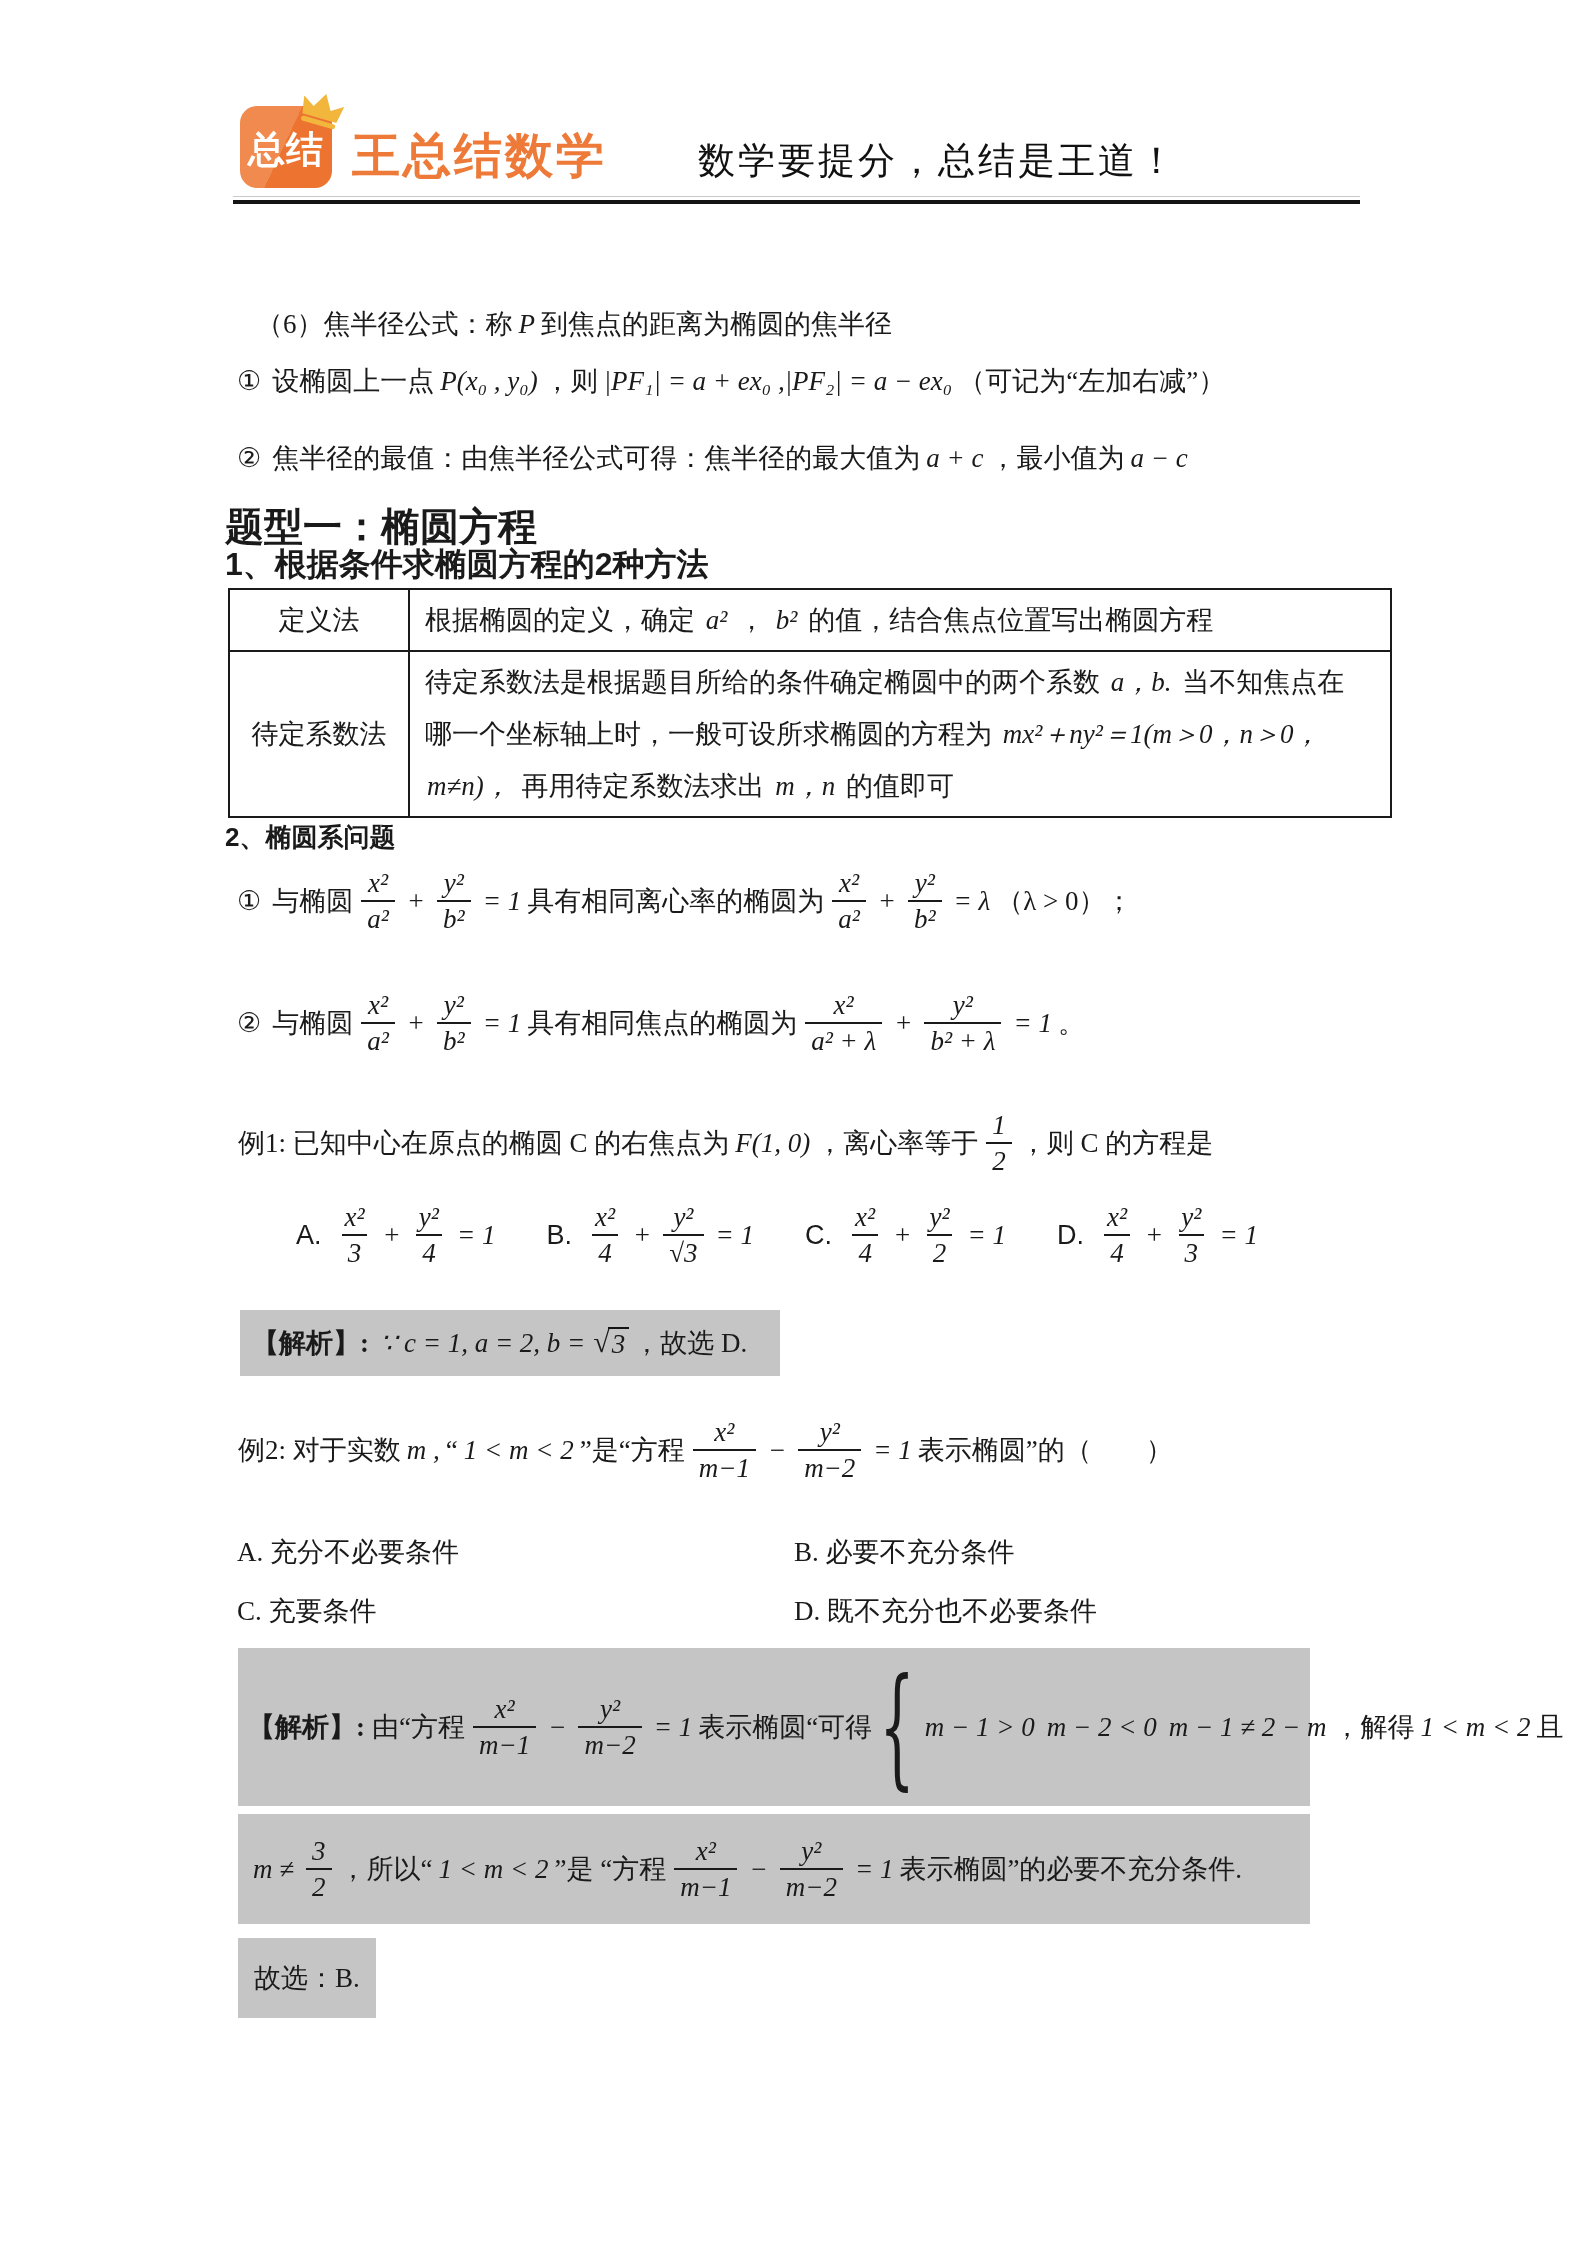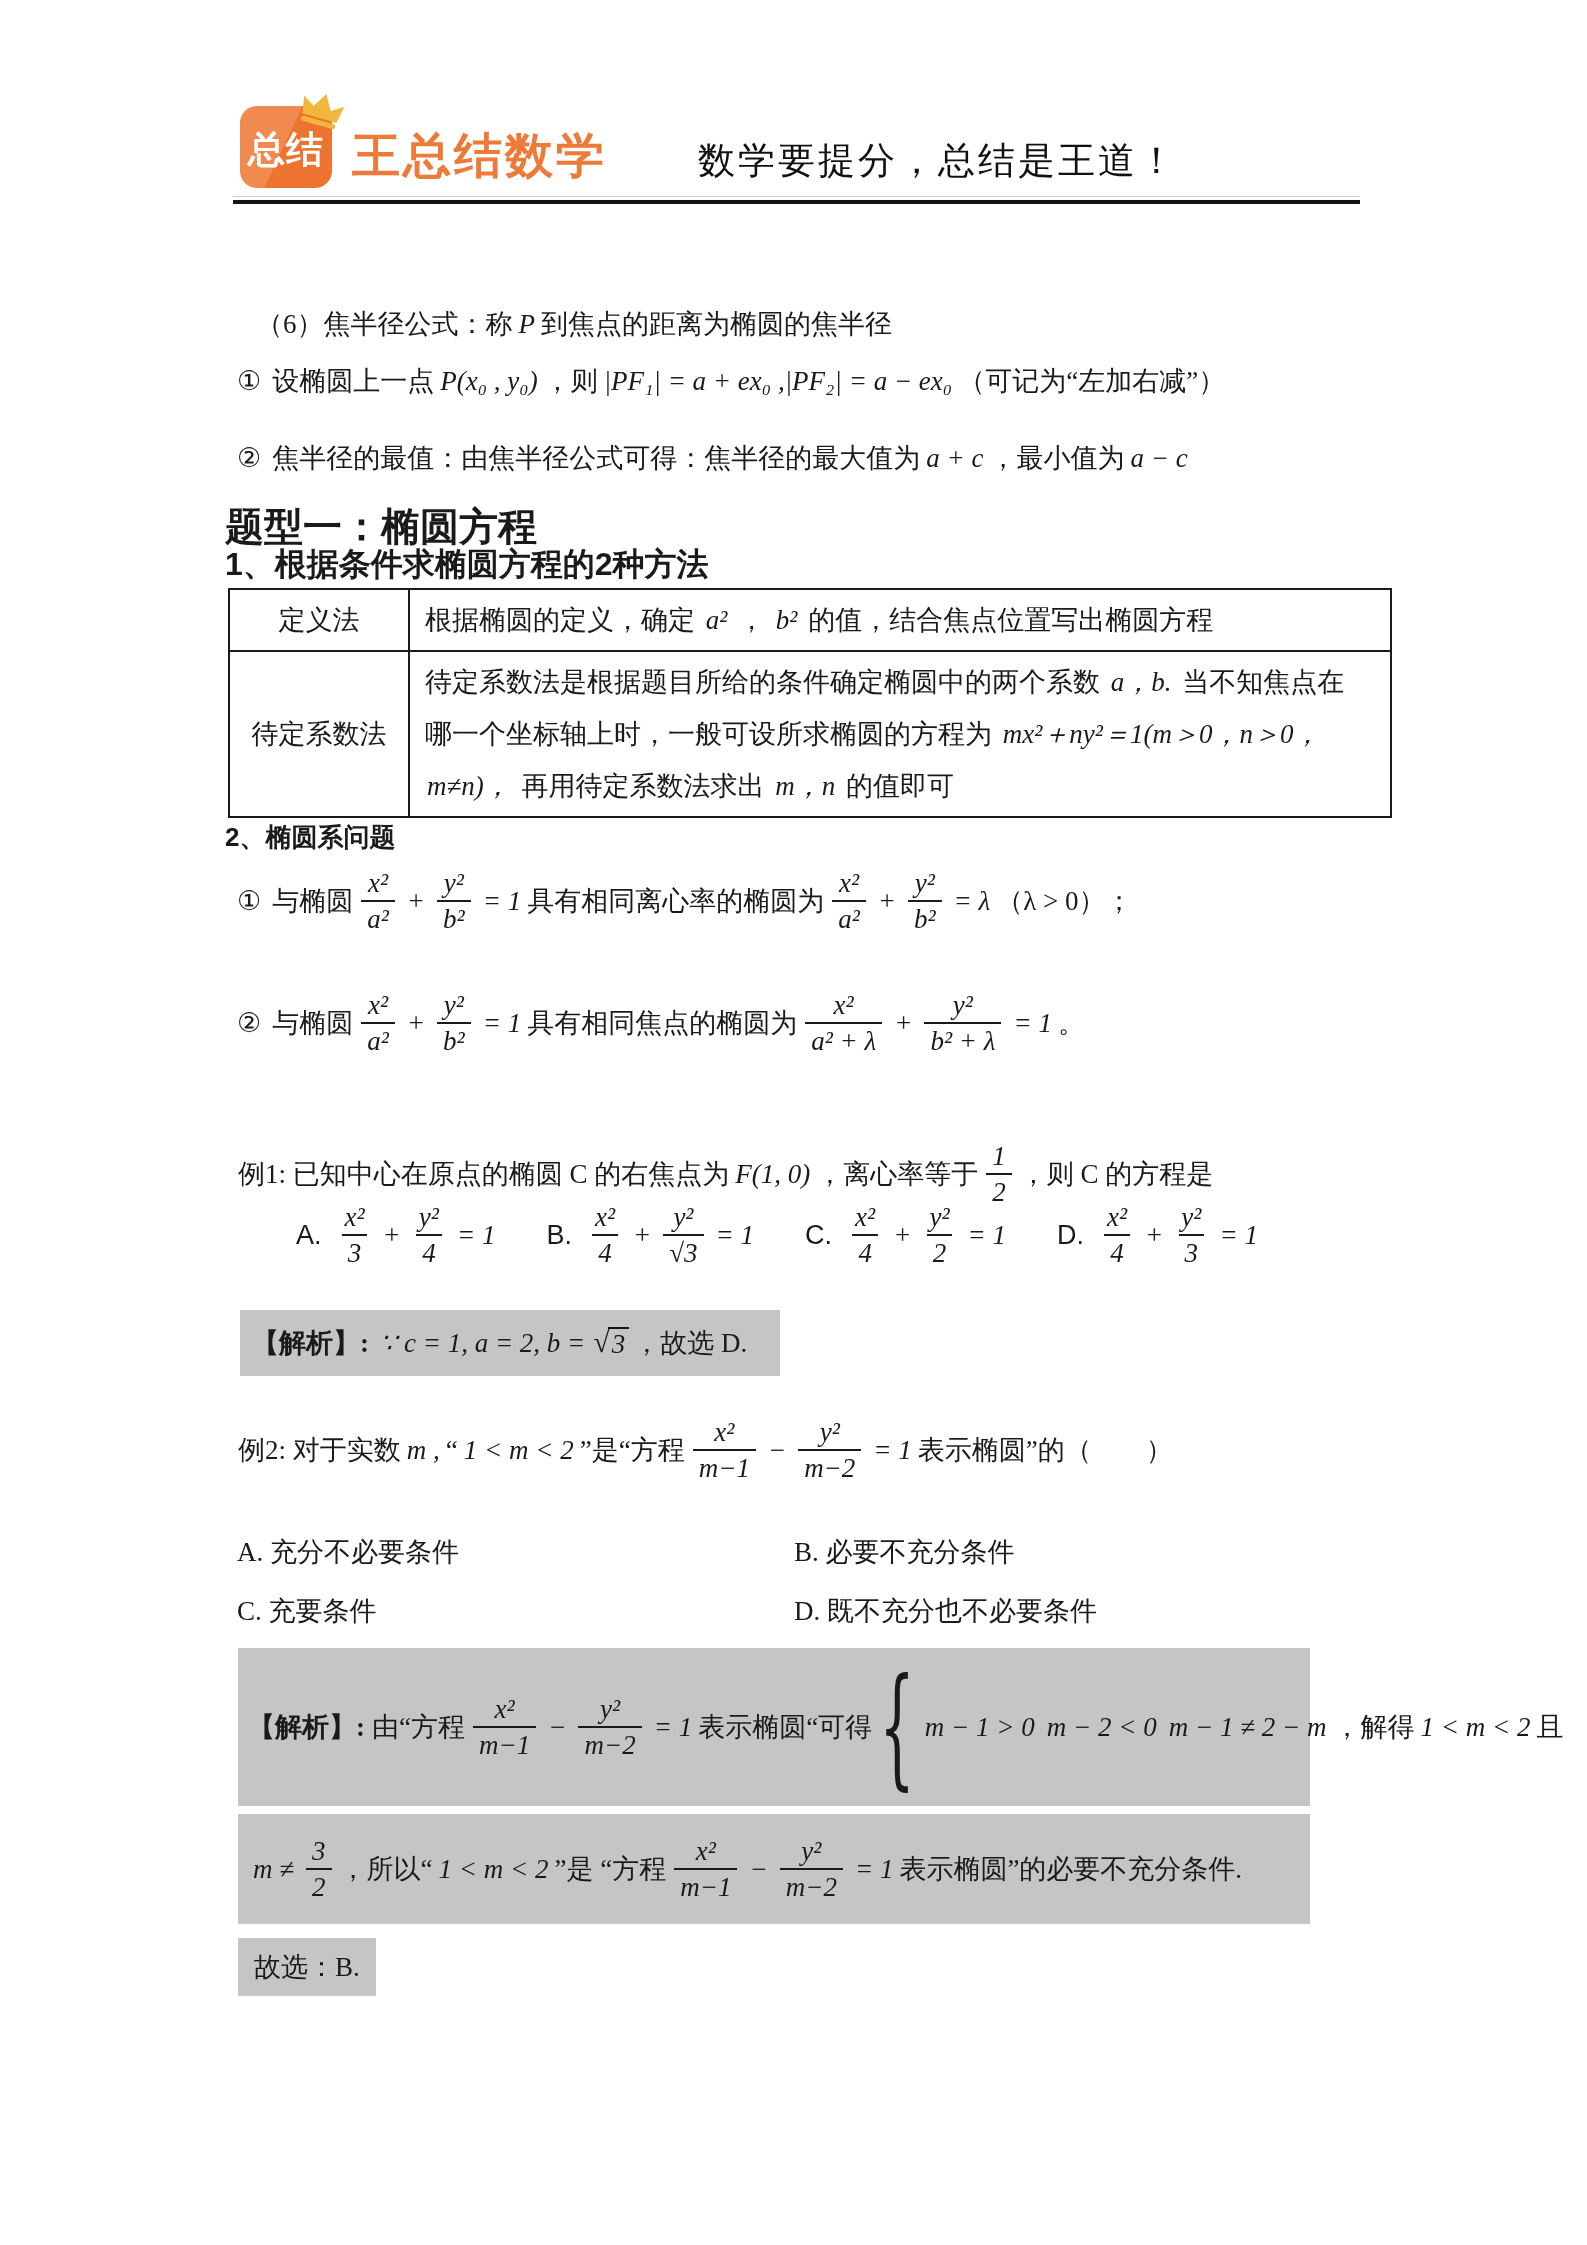--- a/index.html
+++ b/index.html
@@ -62,21 +62,21 @@
   .cell-desc { width:982px; padding:4px 14px; }
   .tr1 td { height:57px; }
   .tr2 td { height:165px; }
   .desc-line { line-height:52px; white-space:nowrap; }
   .desc-line .m { margin:0 3px; }
   
   .hl { position:absolute; background:#c5c5c5; display:flex; align-items:center; white-space:nowrap; }
   #ex1-solution { left:240px; top:1310px; width:540px; height:66px; padding:0 12px; }
   #ex2-solution1 { left:238px; top:1648px; width:1072px; height:158px; padding:0 10px; }
   #ex2-solution2 { left:238px; top:1814px; width:1072px; height:110px; padding:0 10px; }
-  #ex2-answer { left:238px; top:1938px; padding:11px 16px; }
+  #ex2-answer { left:238px; top:1938px; padding:22px 16px; }
   .sol-tag { font-weight:bold; margin-right:6px; }
   
   .system { display:inline-flex; align-items:center; margin:0 6px; }
   .brace { display:inline-block; font-size:56px; font-weight:200; line-height:1;
            transform:scaleY(2.35); transform-origin:center; margin-right:10px;
            font-family:"DejaVu Serif",serif; }
   .conds { display:inline-flex; flex-direction:row; gap:12px; font-style:italic; text-align:left; }
   
   .optcol { display:inline-block; width:557px; }
   
@@ -216,21 +216,21 @@
     </span>
     <span class="m">+</span>
     <span class="frac">
       <span class="num">y²</span>
       <span class="den">b² + λ</span>
     </span>
     <span class="m">= 1</span>
     <span class="t">。</span>
   </div>
 
-  <div class="row" style="left:237px; top:1108px;margin-top:31px;">
+  <div class="row" style="left:237px; top:1108px;">
     <span class="t">例1: 已知中心在原点的椭圆 C 的右焦点为</span>
     <span class="m">F(1, 0)</span>
     <span class="t">，离心率等于</span>
     <span class="frac">
       <span class="num">1</span>
       <span class="den">2</span>
     </span>
     <span class="t">，则 C 的方程是</span>
   </div>
 

